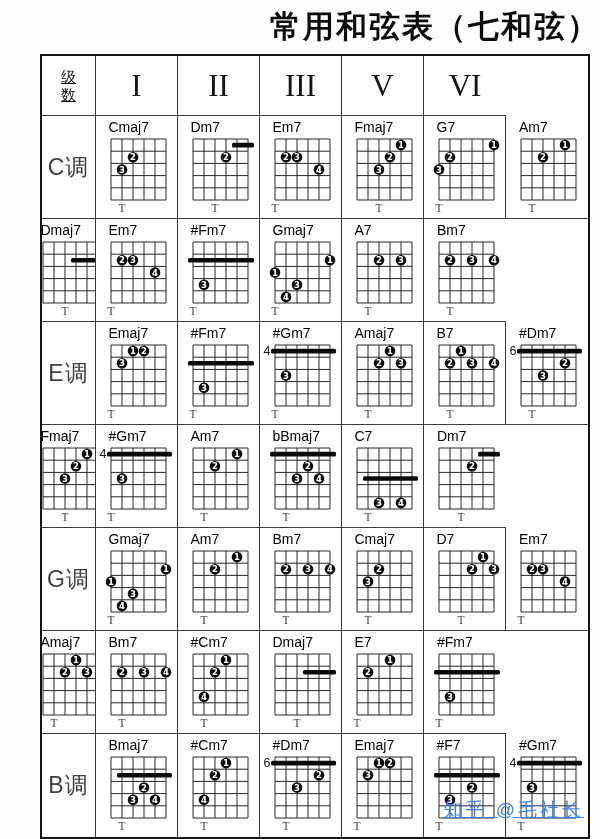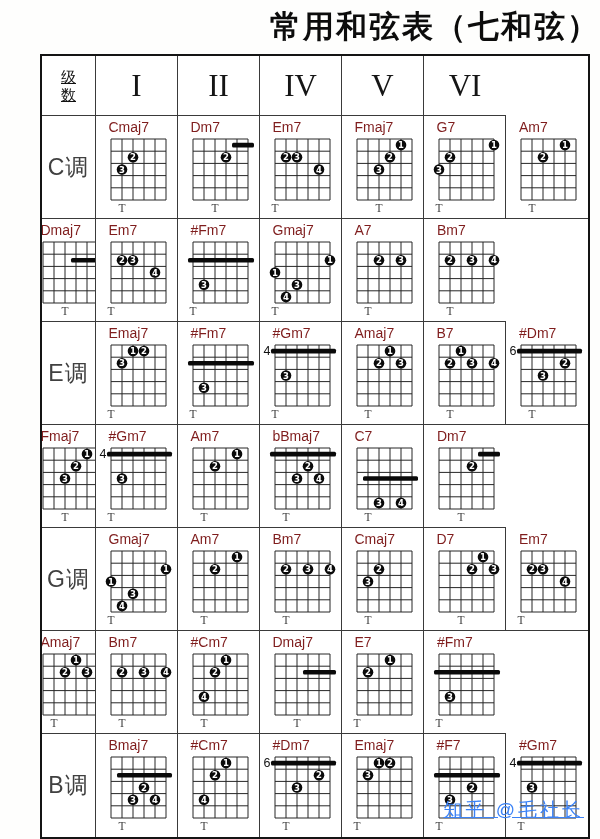--- a/index.html
+++ b/index.html
@@ -32,21 +32,21 @@
     word-break:break-all;font-weight:normal;color:#111;text-decoration:underline;
   }
   .degree{
     font-family:"Liberation Serif","DejaVu Serif",serif;
     font-size:31px;color:#151515;
   }
   .key-label{font-size:23px;color:#404040;letter-spacing:1px;}
   .chord-cell{justify-content:flex-start;padding-top:3px;}
   .chord-box{width:78px;}
   .chord-name{
-    font-size:14px;color:#7f1d1d;padding-left:11px;height:17px;
+    font-size:14px;color:#000000;padding-left:11px;height:17px;
     white-space:nowrap;letter-spacing:0px;
   }
   .watermark{
     position:absolute;right:16px;bottom:16px;font-size:19px;
     color:#3b82f6;letter-spacing:3px;text-decoration:underline;
   }
   svg line{stroke:#262626;stroke-width:1;}
 </style>
 </head>
 <body>
@@ -58,21 +58,21 @@
         <div class="cell">
           <div class="level-label">级数</div>
         </div>
         <div class="cell">
           <span class="degree">I</span>
         </div>
         <div class="cell">
           <span class="degree">II</span>
         </div>
         <div class="cell">
-          <span class="degree">IV</span>
+          <span class="degree">III</span>
         </div>
         <div class="cell">
           <span class="degree">V</span>
         </div>
         <div class="cell">
           <span class="degree">VI</span>
         </div>
       </div>
       <div class="row key-row">
         <div class="cell">

